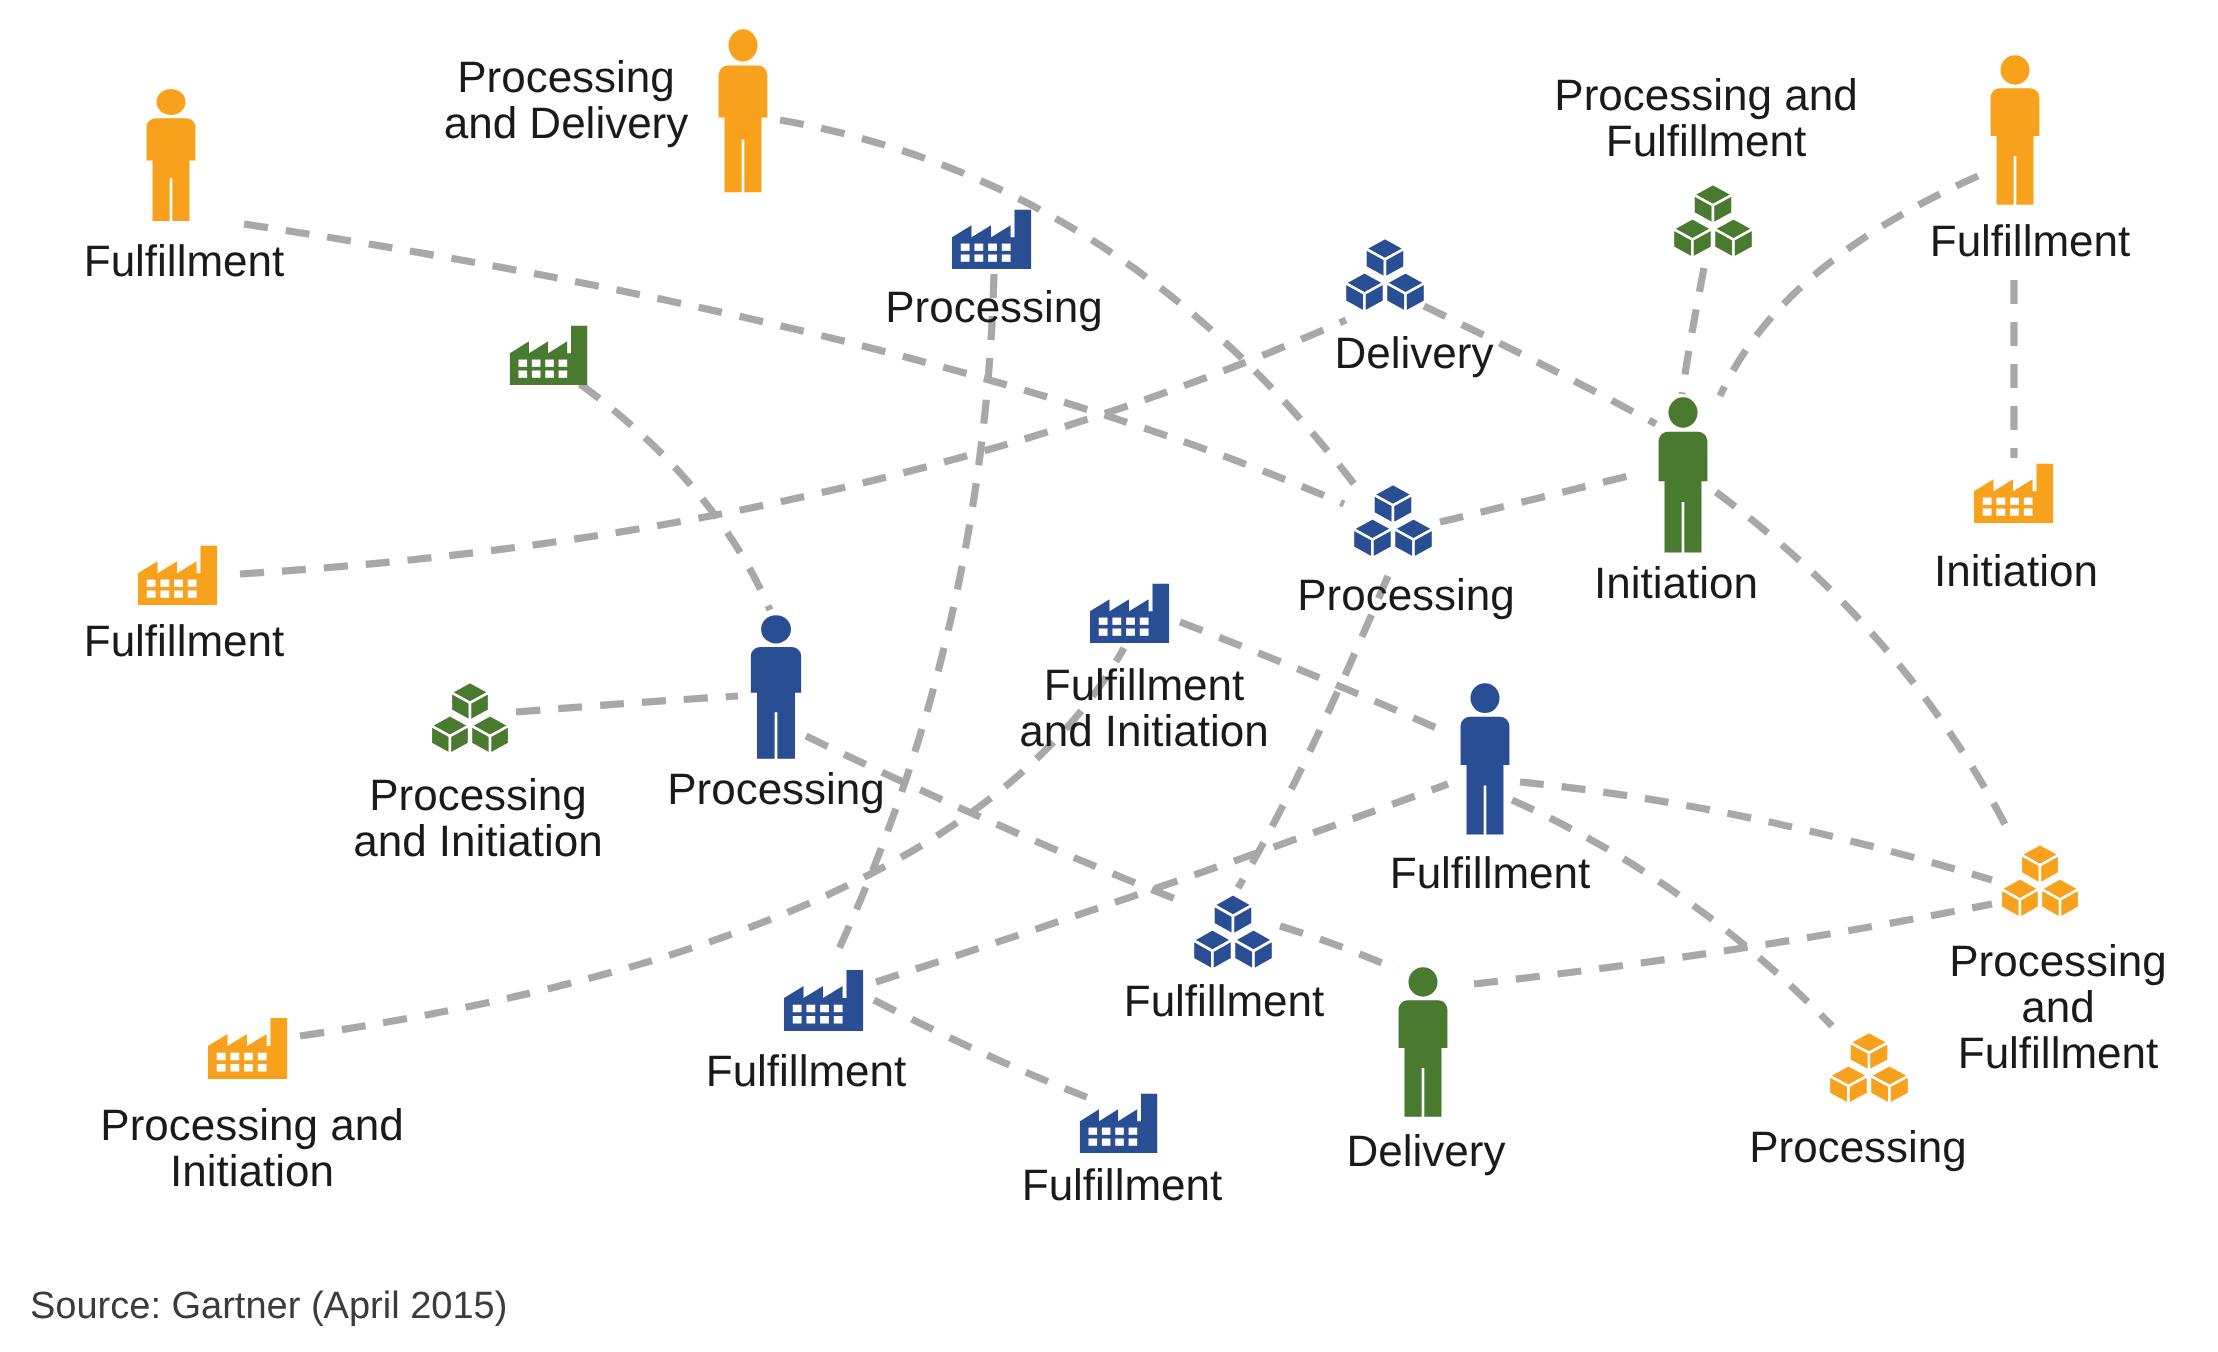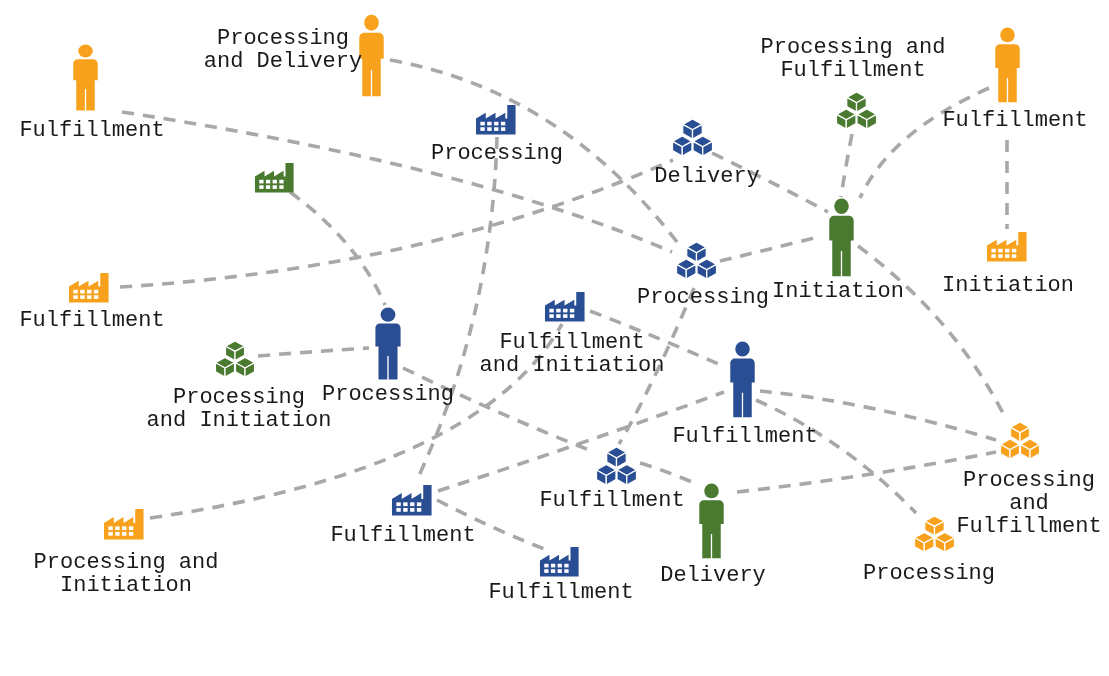--- a/index.html
+++ b/index.html
@@ -22,21 +22,20 @@
   .node-icon svg{display:block;width:100%;height:100%;}
   .node-label{
     position:absolute;
     width:264px;
     margin-left:-132px;
     text-align:center;
     font-size:22px;
     line-height:23px;
     color:#1a1a1a;
     white-space:pre-line;
-    font-family:Liberation Mono, monospace;
   }
   .source-line{
     position:absolute;
     left:15px;top:643px;
     font-size:19px;
     color:#3c3c3c;
   }
   .defs-holder{position:absolute;width:0;height:0;overflow:hidden;}
 </style>
 </head>
@@ -233,13 +232,14 @@
         </svg>
       </div>
       <div class="node-label" style="left: 713px; top: 564px; color: rgb(26, 26, 26);">Delivery</div>
       <div class="node-icon" style="left: 913px; top: 515px; width: 43px; height: 38px; color: rgb(247, 161, 28);">
         <svg viewBox="0 0 44 40" preserveAspectRatio="none">
           <use href="#icon-cubes"></use>
         </svg>
       </div>
       <div class="node-label" style="left: 929px; top: 562px; color: rgb(26, 26, 26);">Processing</div>
     </div>
+  <div class="source-line" style="color: rgb(60, 60, 60);">Source: Gartner (April 2015)</div>
 </div>
 
 </body></html>

